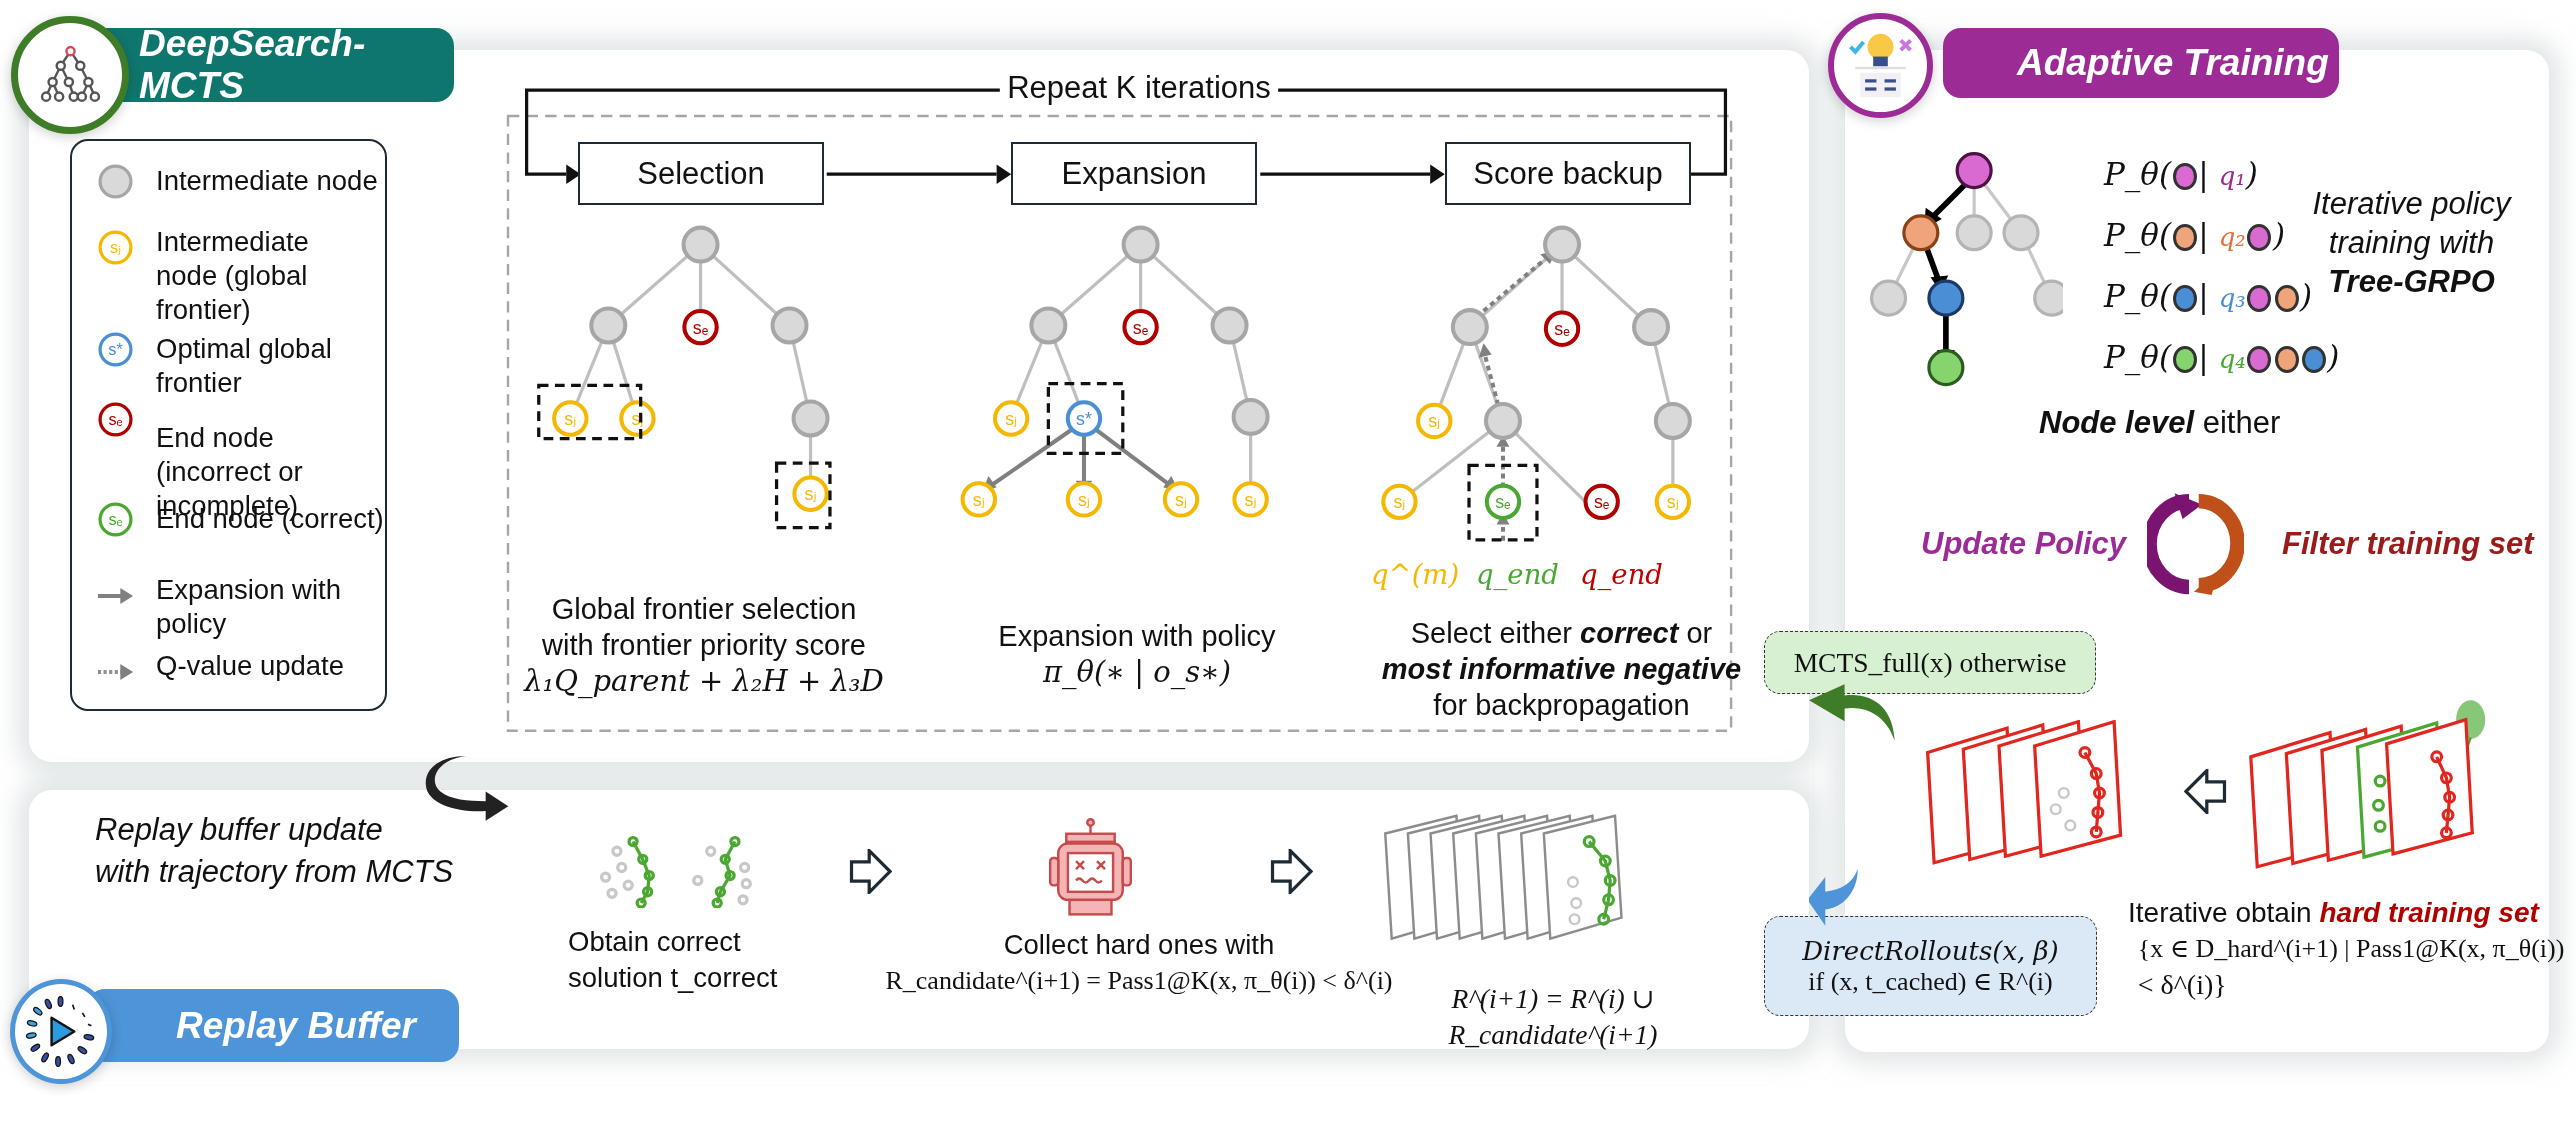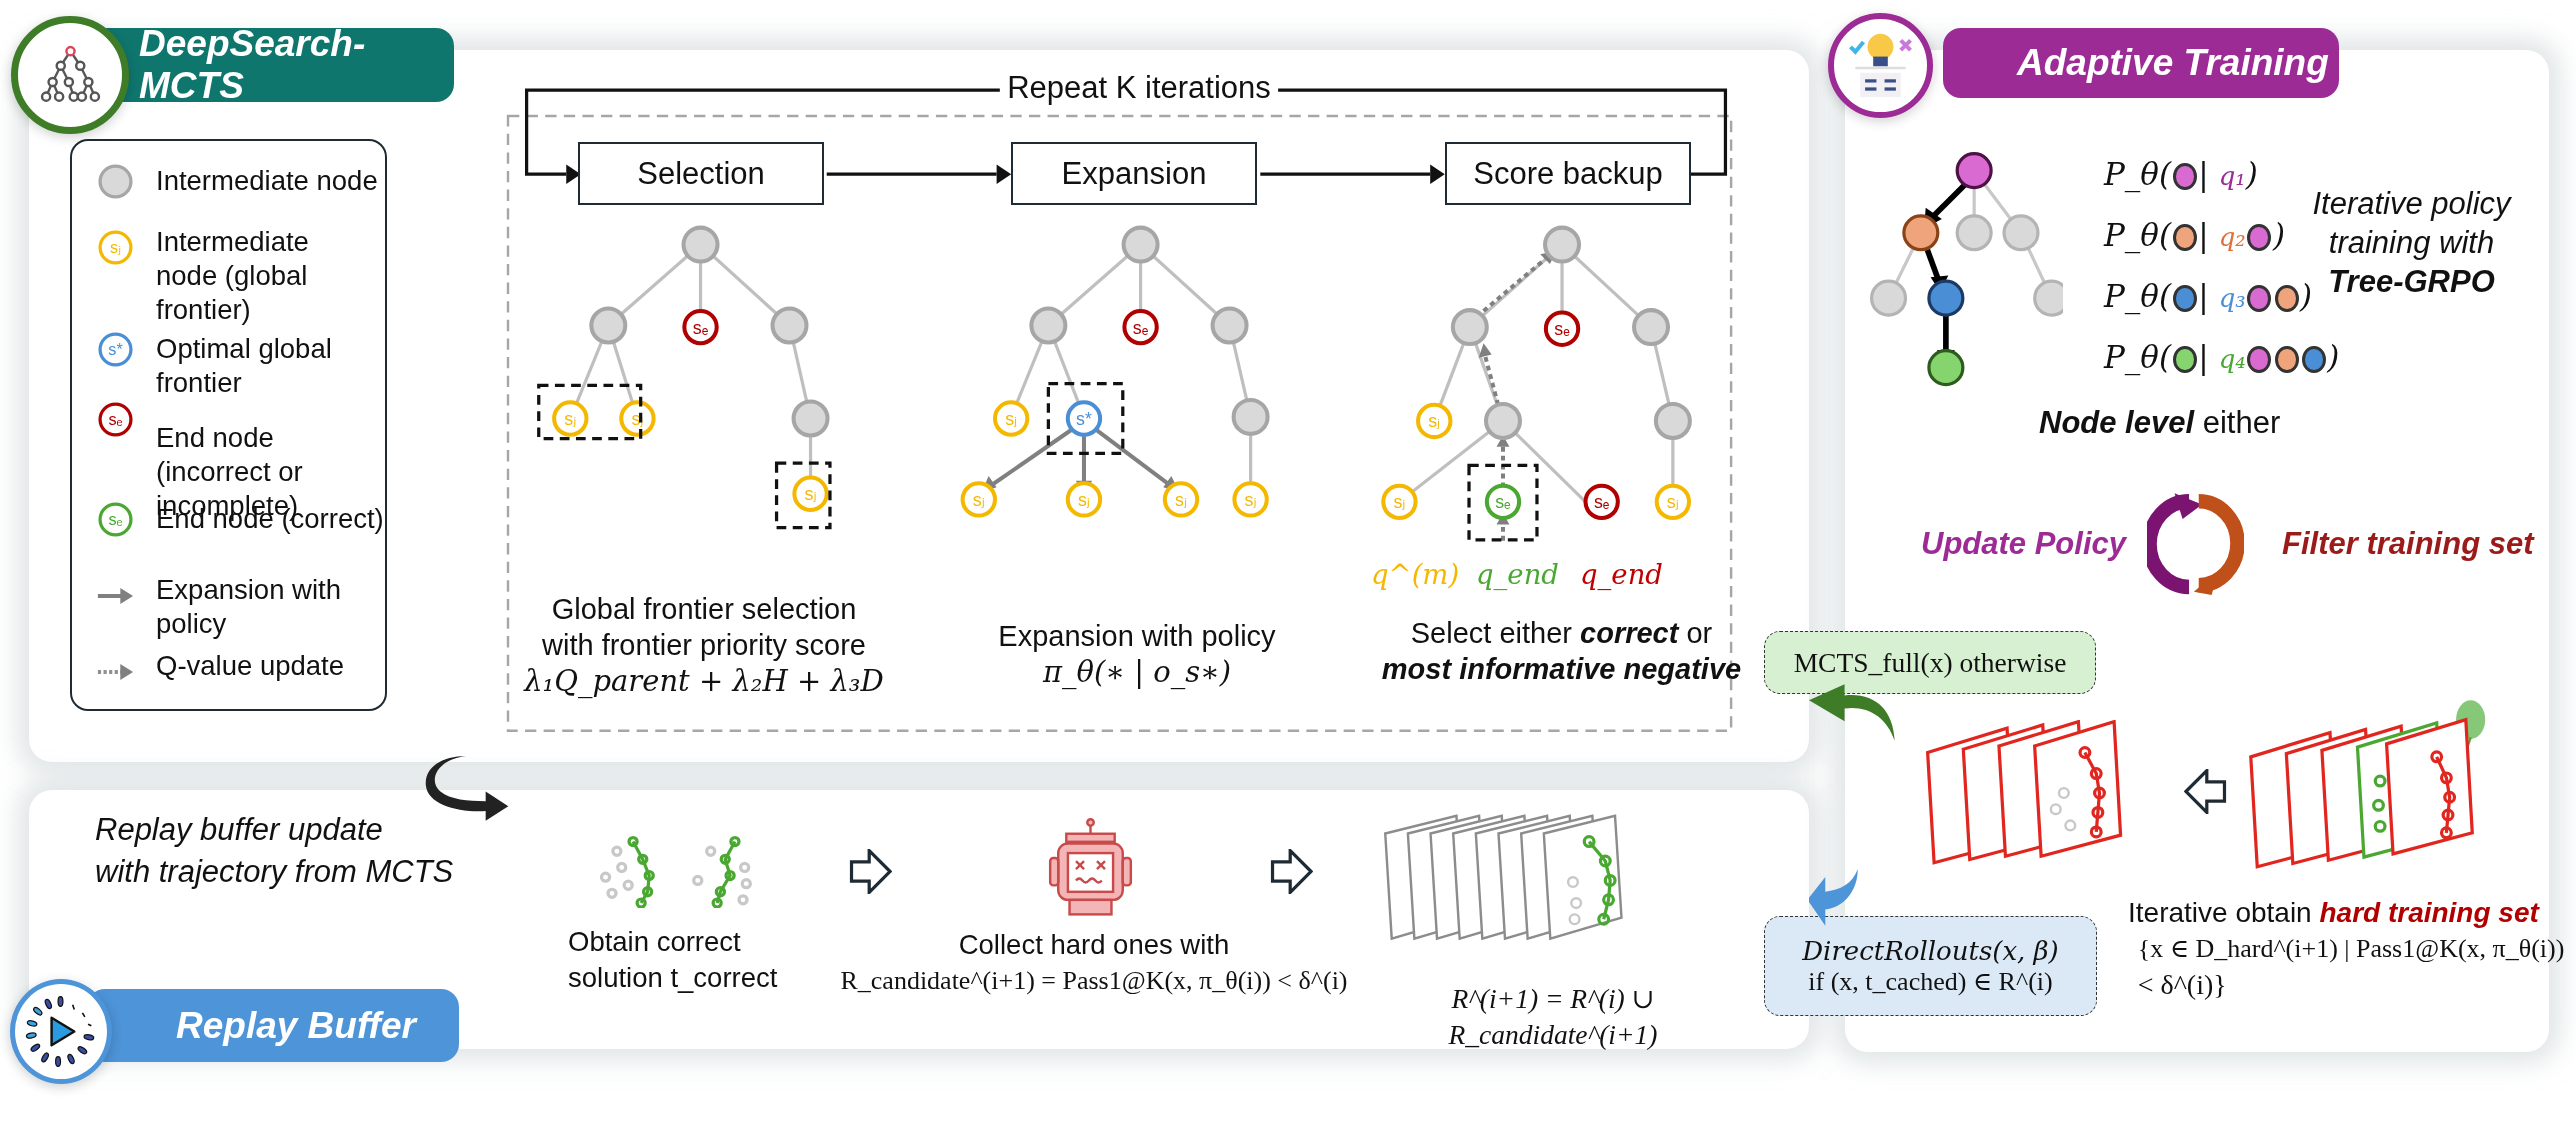--- a/index.html
+++ b/index.html
@@ -268,20 +268,21 @@
   <div class="math">π_θ(∗ | o_s∗)</div>
 </div>
 <div class="abs" style="left:1371px;top:558px;width:275px;height:40px;font-size:27.5px;">
   <span class="math" style="position:absolute;left:0;color:#f5b800;">q^(m)</span>
   <span class="math" style="position:absolute;left:105px;color:#4aa832;">q_end</span>
   <span class="math" style="position:absolute;left:209px;color:#c00000;">q_end</span>
 </div>
 <div class="txt ctr" style="left:1359px;top:615px;width:405px;">
   <div><span>Select either </span><span class="b it">correct</span><span> or</span></div>
   <div class="b it">most informative negative</div>
+  <div>for backpropagation</div>
 </div>
 
 <div class="tlabel" style="left:1943px;top:28px;width:396px;height:70px;background:#9c2b96;padding-left:74px;box-sizing:border-box;">
   <span>Adaptive Training</span>
 </div>
 <div class="badge" style="left:1828px;top:13px;width:105px;height:105px;border:6.5px solid #9c2b96;">
   <svg width="73" height="73" viewBox="0 0 90 90">
     <path d="M8 22 l6 6 l10 -12" stroke="#3fb6e6" stroke-width="5" fill="none"></path>
     <path d="M70 14 l12 12 M82 14 l-12 12" stroke="#c77ad8" stroke-width="5"></path>
     <circle cx="45" cy="22" r="16" fill="#f9c846"></circle>
@@ -491,21 +492,21 @@
     <circle cx="60" cy="8" r="4" fill="#f3b5b5" stroke="#c84a4a" stroke-width="3"></circle>
   <rect x="30" y="22" width="60" height="10" fill="#f3b5b5" stroke="#c84a4a" stroke-width="3"></rect>
   <rect x="20" y="34" width="80" height="70" rx="12" fill="#f3b5b5" stroke="#c84a4a" stroke-width="3"></rect>
   <rect x="10" y="52" width="10" height="34" rx="4" fill="#f3b5b5" stroke="#c84a4a" stroke-width="3"></rect>
   <rect x="100" y="52" width="10" height="34" rx="4" fill="#f3b5b5" stroke="#c84a4a" stroke-width="3"></rect>
   <rect x="32" y="46" width="56" height="48" fill="#fff" stroke="#c84a4a" stroke-width="3"></rect>
   <path d="M42 56 l10 10 M52 56 l-10 10 M68 56 l10 10 M78 56 l-10 10" stroke="#c84a4a" stroke-width="3"></path>
   <path d="M42 80 q4 -5 8 0 t8 0 t8 0 t8 0" stroke="#c84a4a" stroke-width="3" fill="none"></path>
   <rect x="34" y="104" width="52" height="18" fill="#f3b5b5" stroke="#c84a4a" stroke-width="3"></rect>
 </svg>
-<div class="txt ctr" style="left:811px;top:927px;width:566px;font-size:27.5px;">
+<div class="txt ctr" style="left:856px;top:927px;width:566px;font-size:27.5px;">
   <div>Collect hard ones with</div>
   <div class="serif" style="font-size:26px;">R_candidate^(i+1) = Pass1@K(x, π_θ(i)) &lt; δ^(i)</div>
 </div>
 
 <svg class="abs" style="left:1269px;top:849px;" width="44" height="45" viewBox="0 0 54 56">
   <polygon points="52,28 26,2 26,16 4,16 4,40 26,40 26,54" fill="#fff" stroke="#1e2b35" stroke-width="4"></polygon>
 </svg>
 
 <svg class="abs" style="left:1382px;top:809px;" width="267" height="138" viewBox="0 0 330 170">
   <g fill="#fff" stroke="#8c8c8c" stroke-width="3" id="rb-pages">

